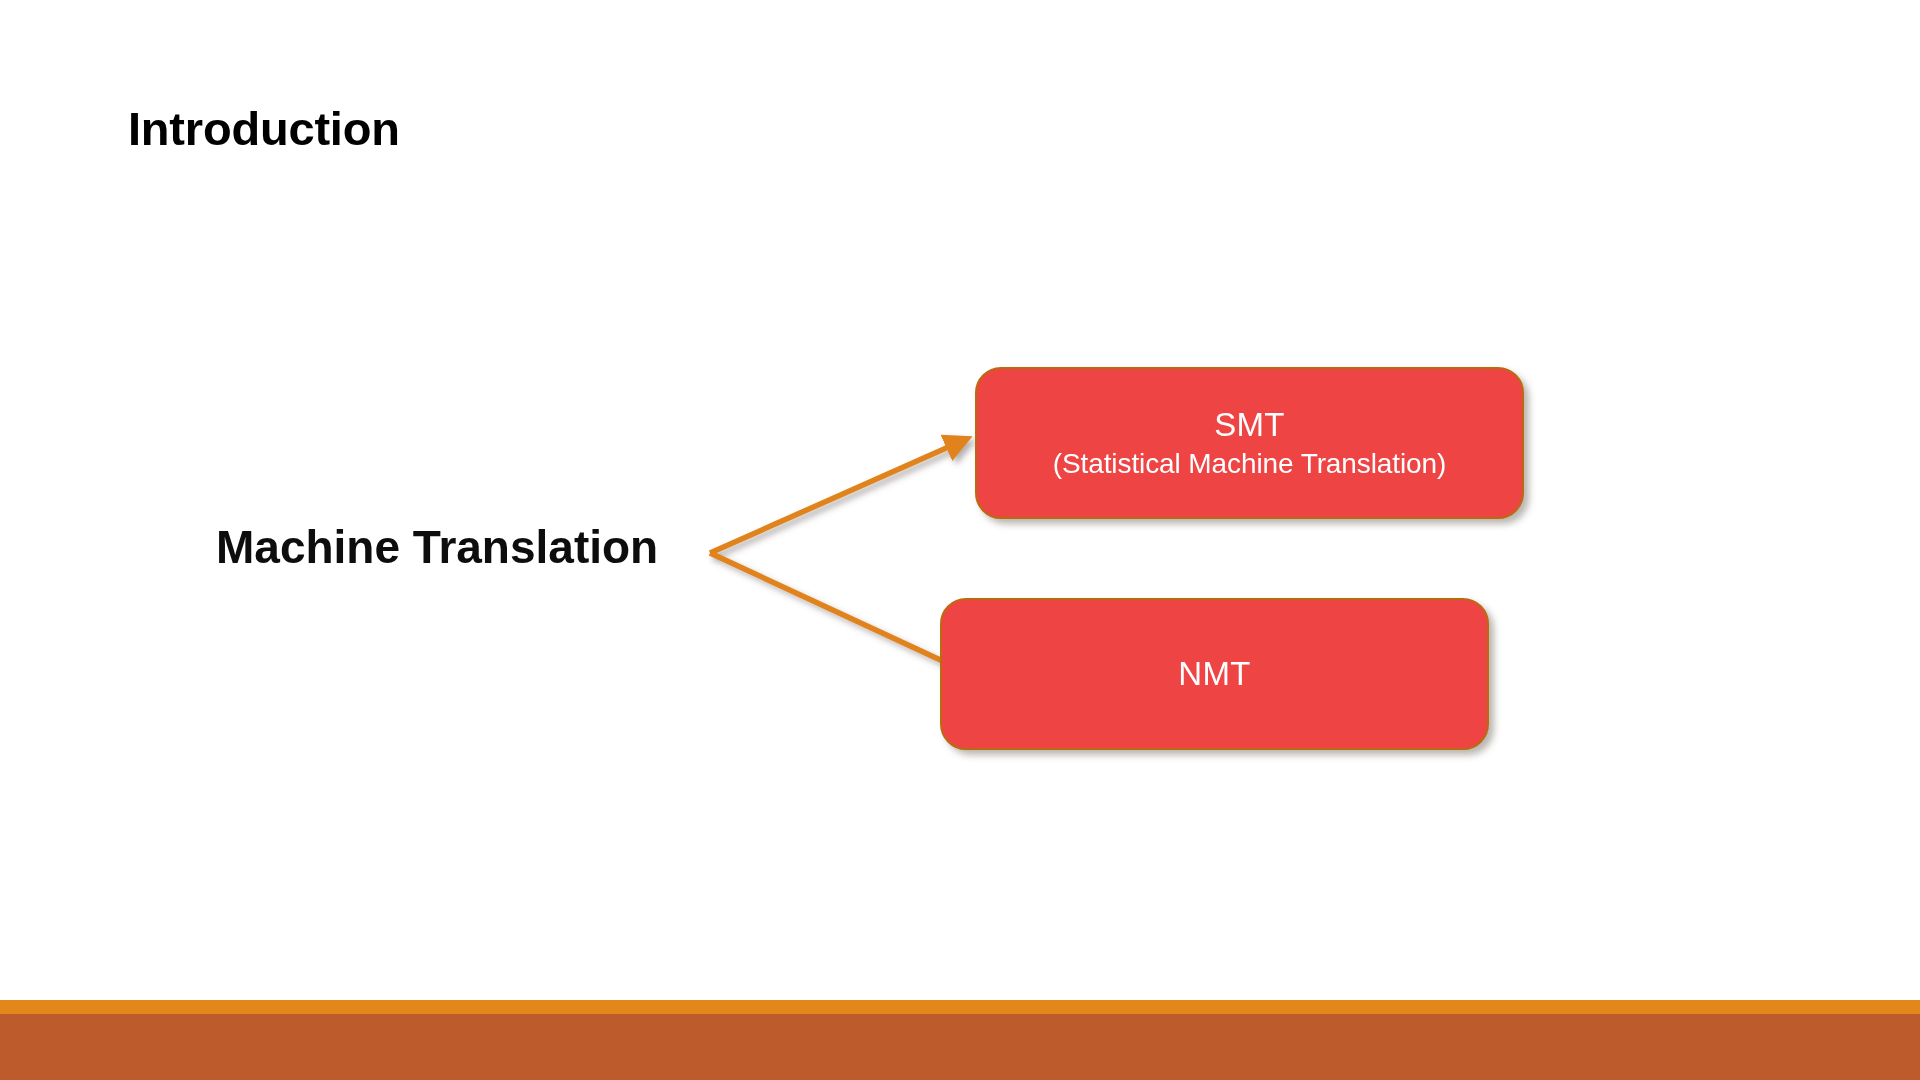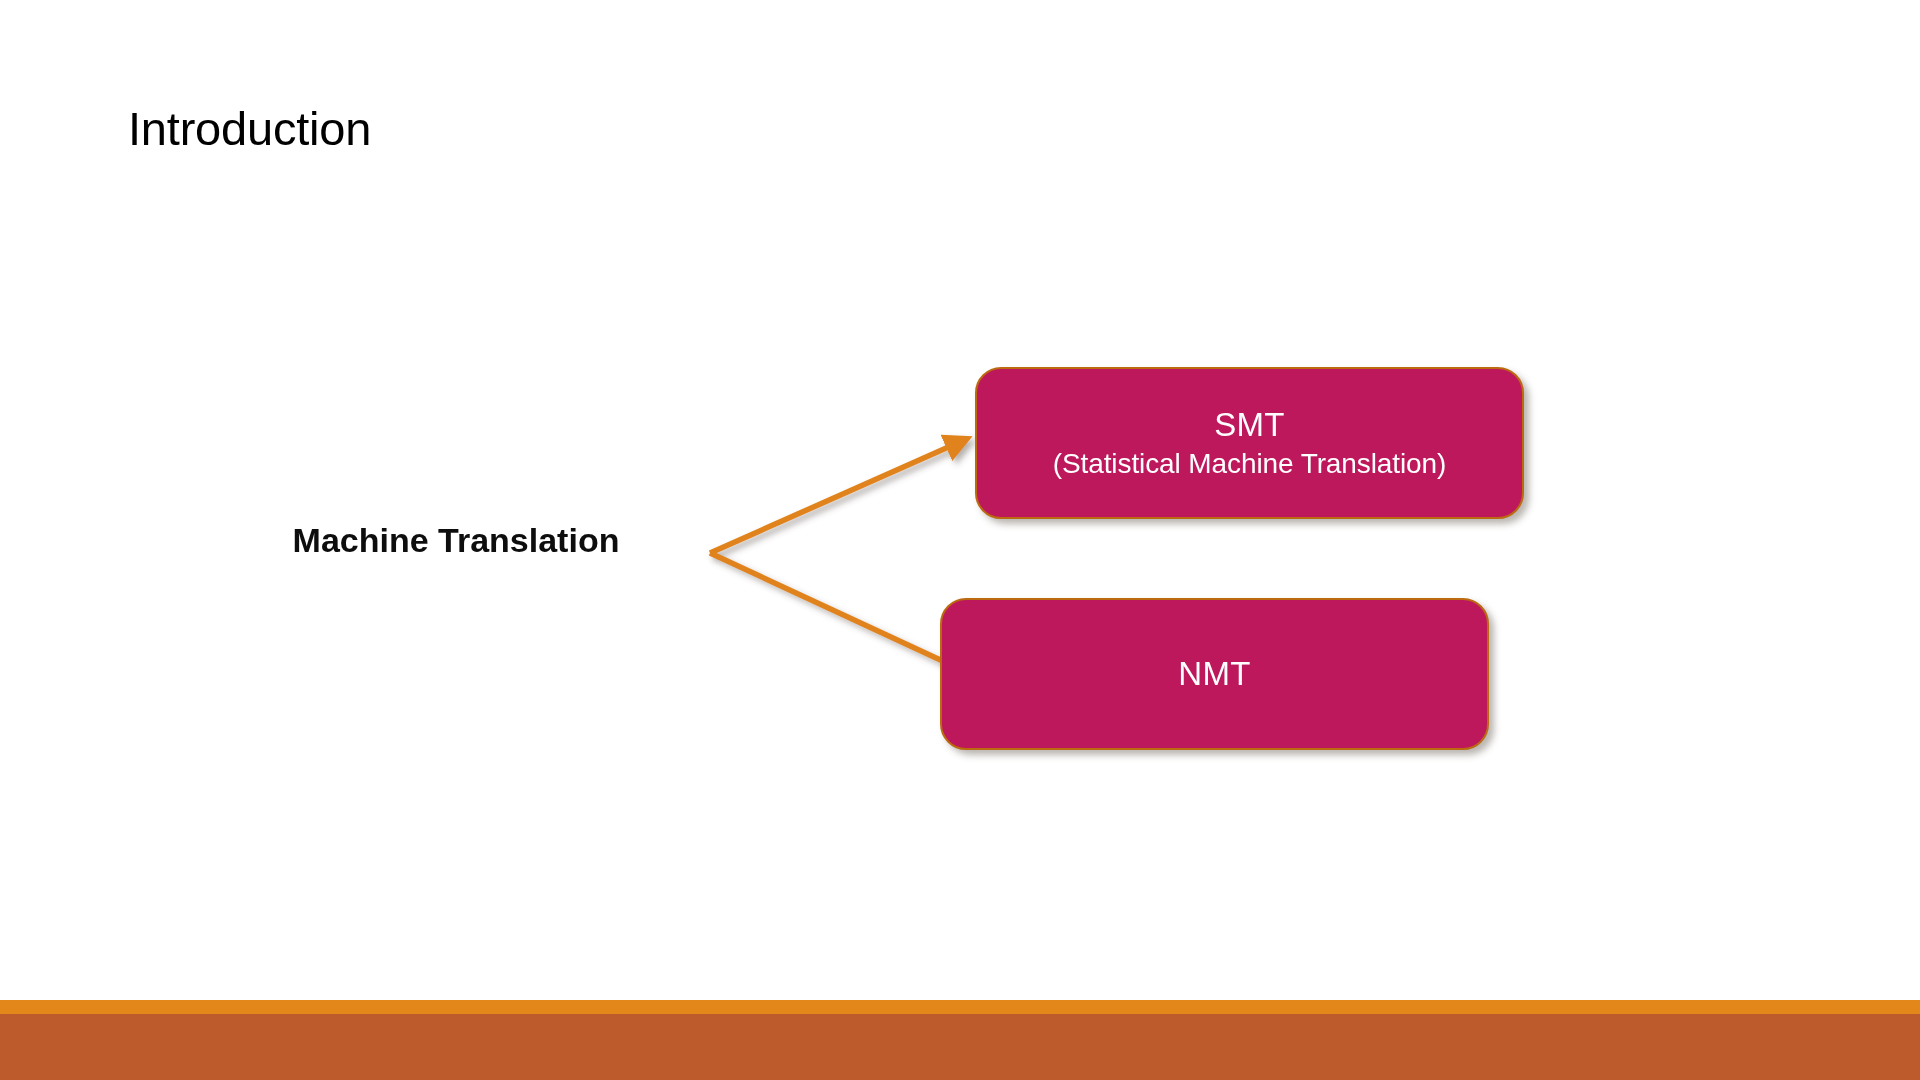--- a/index.html
+++ b/index.html
@@ -26,35 +26,35 @@
     background: #FFFFFF;
     overflow: hidden;
   }
 
   
   .slide-title {
     position: absolute;
     left: 128px;
     top: 103px;
     font-size: 47px;
-    font-weight: normal;
+    font-weight: bold;
     color: #000000;
     letter-spacing: -0.2px;
     white-space: nowrap;
     line-height: 1.1;
   }
 
   
   .root-label {
     position: absolute;
     left: 216px;
     top: 521px;
     width: 480px;
-    text-align: center;
-    font-size: 34px;
+    text-align: left;
+    font-size: 46px;
     font-weight: bold;
     color: #0D0D0D;
     white-space: nowrap;
     line-height: 1.15;
   }
 
   
   .connectors {
     position: absolute;
     left: 0;
@@ -62,21 +62,21 @@
     width: 1920px;
     height: 1080px;
     pointer-events: none;
   }
 
   
   .branch-box {
     position: absolute;
     width: 549px;
     height: 152px;
-    background: #be185d;
+    background: #ef4444;
     border: 2.5px solid #BC6A10;
     border-radius: 26px;
     box-shadow: 5px 5px 7px rgba(90, 80, 70, 0.42);
     display: flex;
     flex-direction: column;
     align-items: center;
     justify-content: center;
     color: #FFFFFF;
     text-align: center;
     line-height: 1.28;

